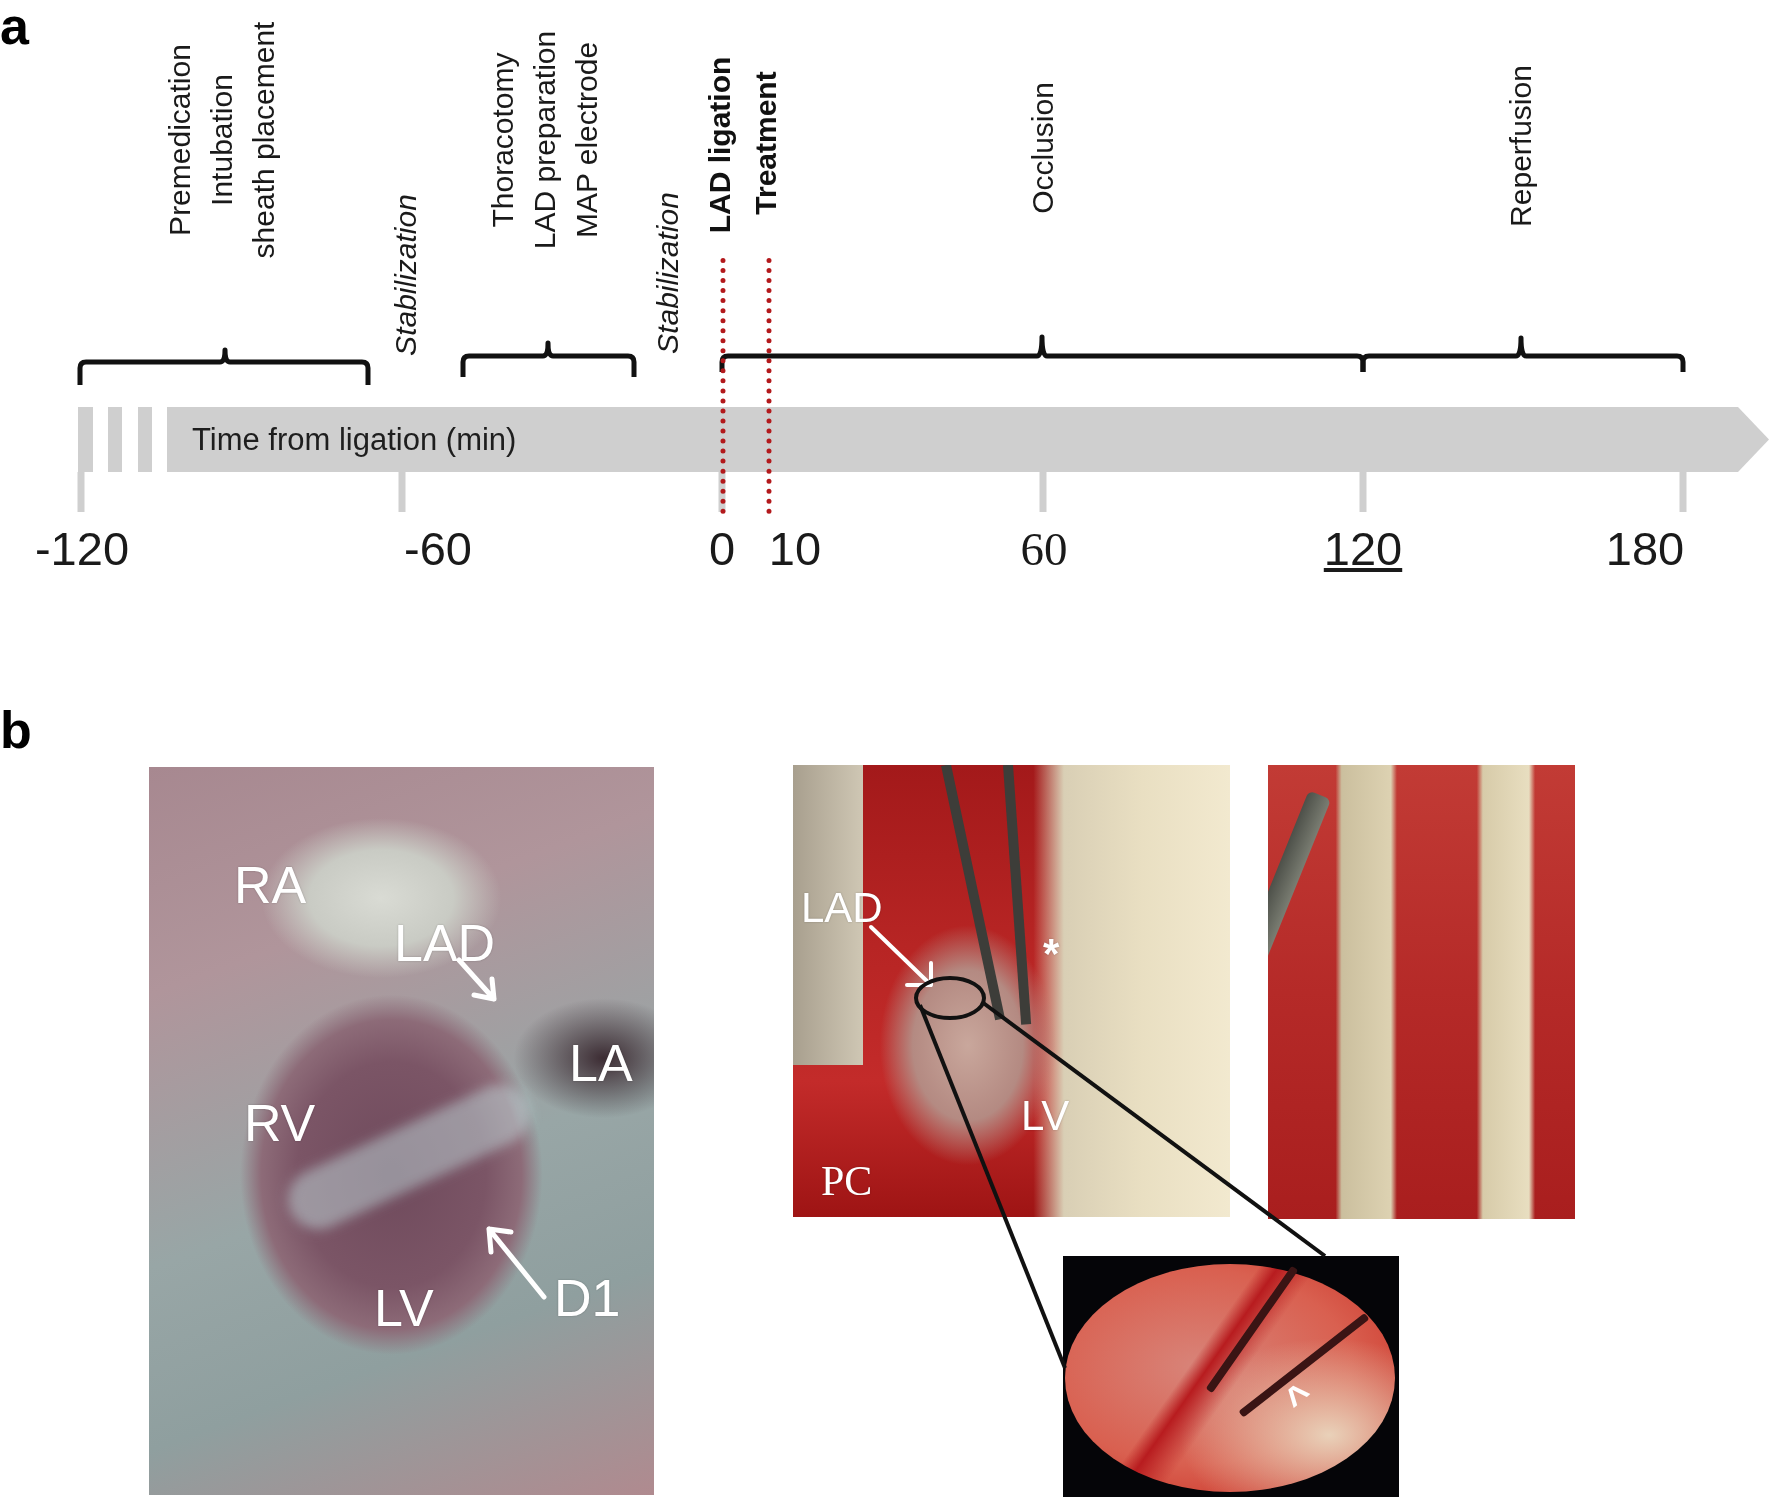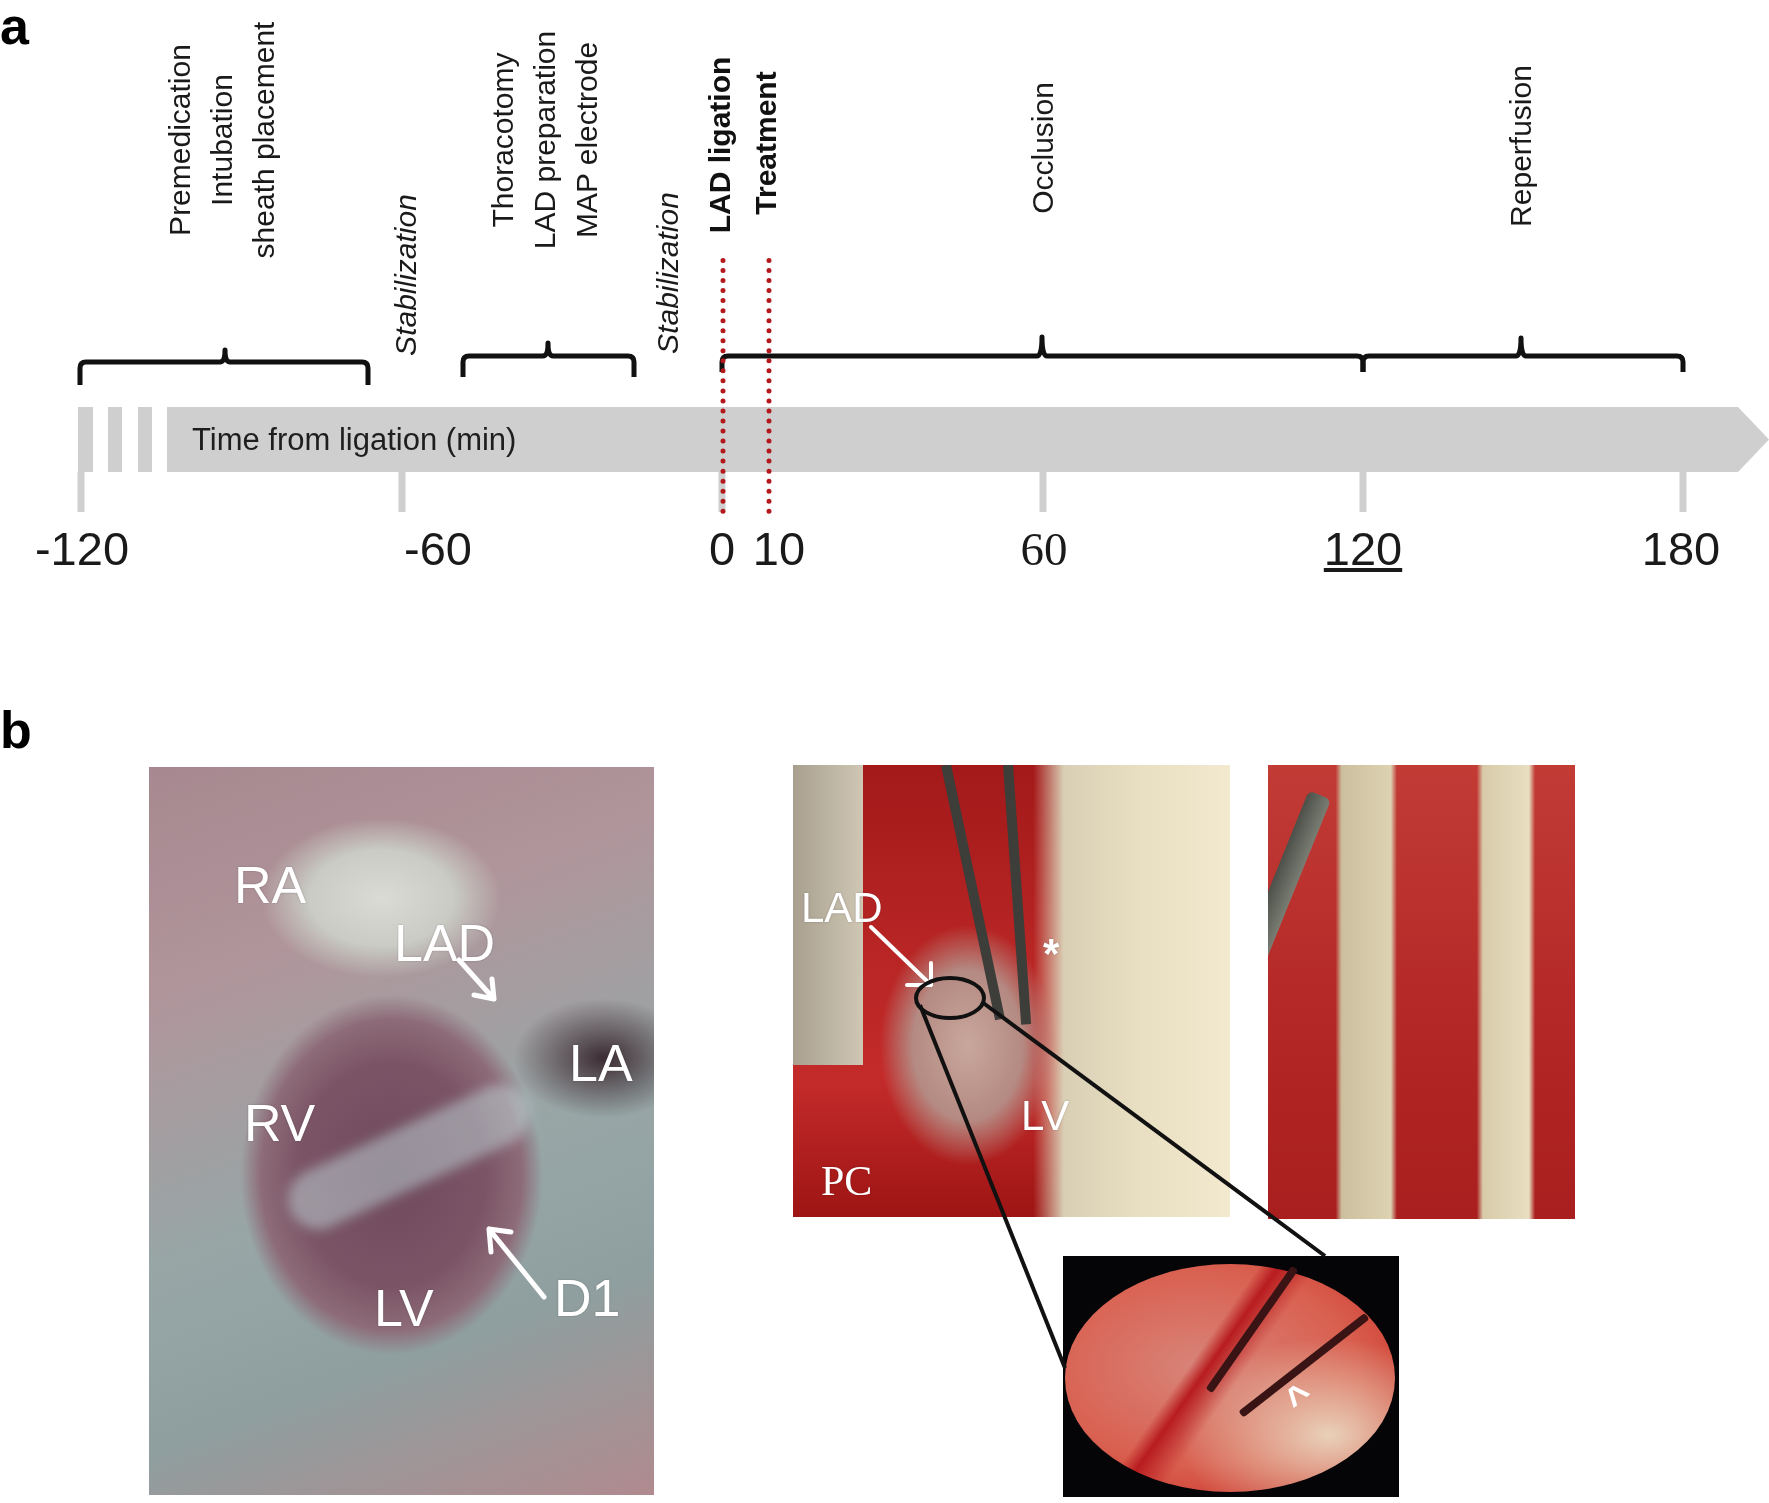--- a/index.html
+++ b/index.html
@@ -115,24 +115,24 @@
 <div class="tick" style="left:81px;"></div>
 <div class="tick" style="left:402px;"></div>
 <div class="tick" style="left:722px;"></div>
 <div class="tick" style="left:1043px;"></div>
 <div class="tick" style="left:1363px;"></div>
 <div class="tick" style="left:1683px;"></div>
 
 <div class="tick-label" style="left:82px;text-align:center;">-120</div>
 <div class="tick-label" style="left:402px;margin-left:36px;">-60</div>
 <div class="tick-label" style="left:722px;">0</div>
-<div class="tick-label" style="left:779px;text-align:center;">10</div>
+<div class="tick-label" style="left:795px;text-align:center;">10</div>
 <div class="tick-label" style="left:1044px;font-family:Liberation Serif, serif;">60</div>
 <div class="tick-label" style="left:1363px;text-decoration:underline;">120</div>
-<div class="tick-label" style="left:1645px;margin-left:36px;">180</div>
+<div class="tick-label" style="left:1645px;">180</div>
 
 <div class="redline" style="left:723px;"></div>
 <div class="redline" style="left:769px;"></div>
 
 <div class="panel-letter" style="left:0px; top:704px;">b</div>
 
 <div class="photo" id="heart">
   <div class="sheen"></div>
   <div class="photo-label" style="left:85px; top:92px;">RA</div>
   <div class="photo-label" style="left:245px; top:150px;">LAD</div>

